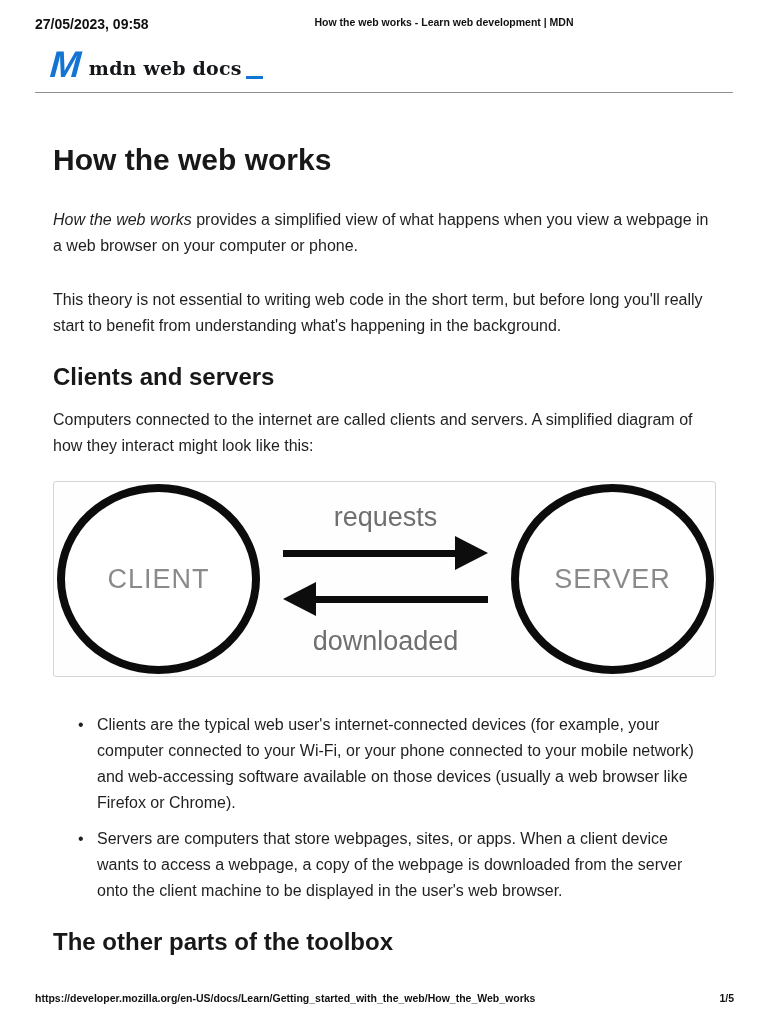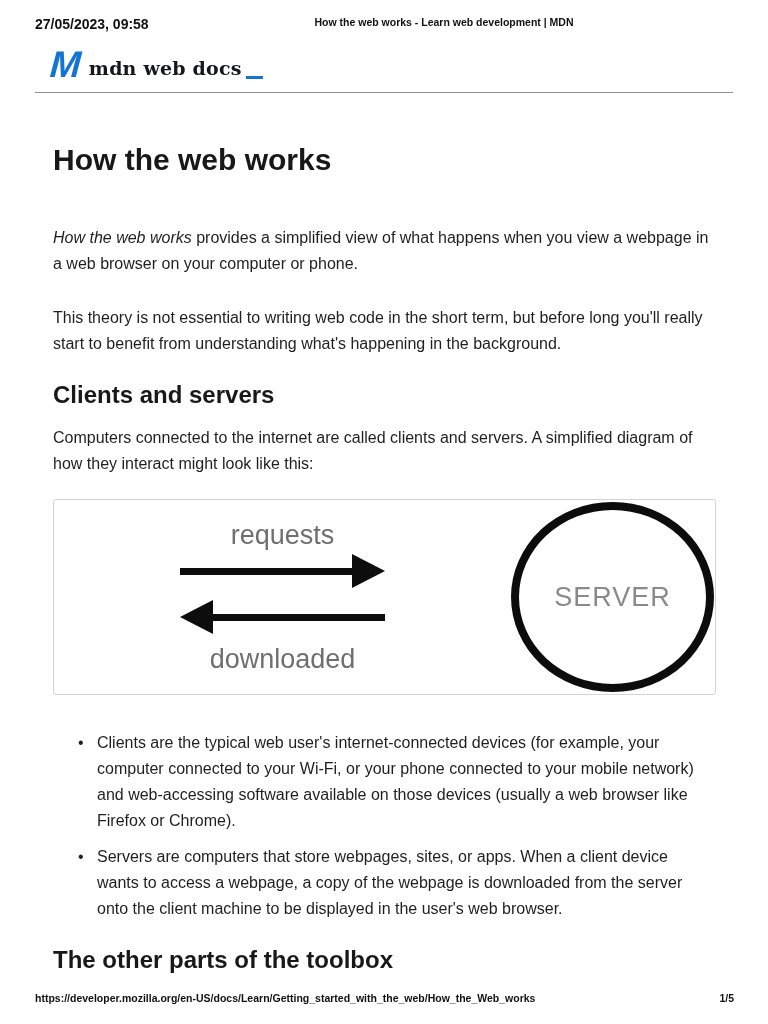--- a/index.html
+++ b/index.html
@@ -40,21 +40,21 @@
 
   .rule {
     position:absolute; top:92px; left:35px; width:698px; height:0;
     border-top:1px solid #8f8f8f;
   }
 
   
   .article { position:absolute; left:53px; top:0; width:663px; }
   .h1 { margin:143px 0 0; font-size:30px; line-height:34px; font-weight:700; color:#181818; }
   .para { margin:28px 0 0; font-size:16px; line-height:26px; color:#1f1f1f; }
-  .para.first { margin-top:48px; }
+  .para.first { margin-top:30px; }
   .h2 { margin:24px 0 0; font-size:24px; line-height:28px; font-weight:700; color:#181818; }
   .h2.toolbox { margin-top:24px; }
   .italic { font-style:italic; }
   .bold { font-weight:400; }
 
   
   .figure {
     margin:22px 0 0; box-sizing:border-box; width:663px; height:196px;
     border:1px solid #d4d4d4; border-radius:3px; background:#fefefe;
     display:flex; align-items:center; justify-content:space-between;
@@ -123,20 +123,23 @@
 
     <p class="para first"><span class="italic">How the web works</span><span> provides a simplified view of what happens when you view a webpage in a web browser on your computer or phone.</span></p>
 
     <p class="para">This theory is not essential to writing web code in the short term, but before long you'll really start to benefit from understanding what's happening in the background.</p>
 
     <div class="h2">Clients and servers</div>
 
     <p class="para" style="margin-top:16px;"><span>Computers connected to the internet are called </span><span class="bold">clients</span><span> and </span><span class="bold">servers</span><span>. A simplified diagram of how they interact might look like this:</span></p>
 
     <div class="figure">
+      <div class="circle client">
+        <span class="circle-label">CLIENT</span>
+      </div>
       <div class="fig-middle">
         <span class="flow-label">requests</span>
         <div class="arrow right">
             <span class="bar"></span>
           </div>
         <div class="arrow left">
             <span class="bar"></span>
           </div>
         <span class="flow-label bottom">downloaded</span>
       </div>

